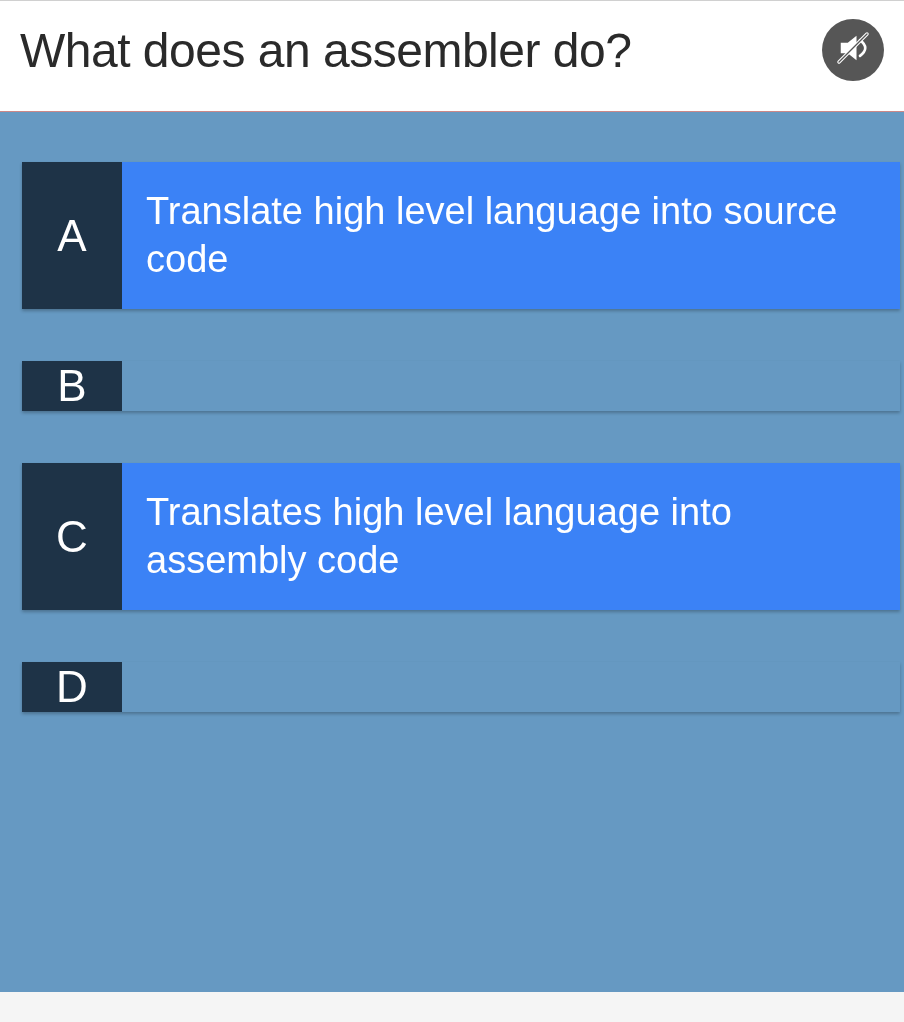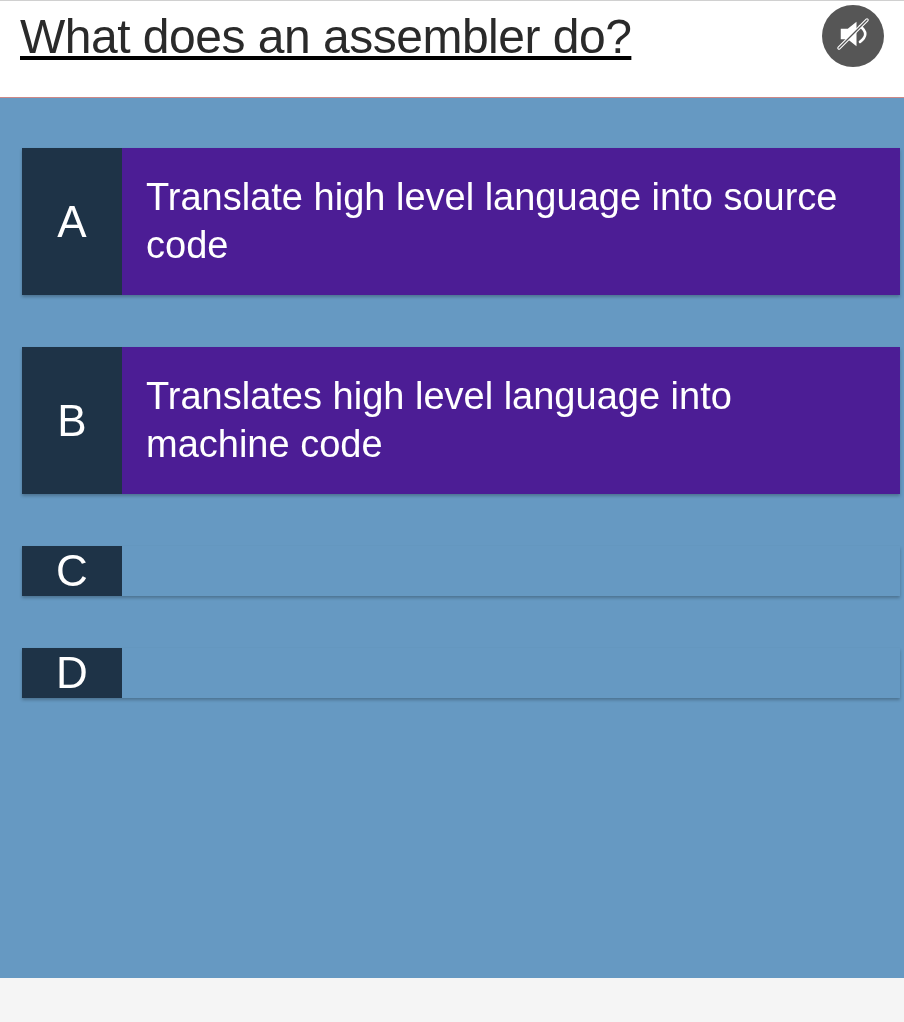--- a/index.html
+++ b/index.html
@@ -7,25 +7,24 @@
     width: 904px;
     height: 1022px;
     font-family: -apple-system, BlinkMacSystemFont, "Helvetica Neue", Helvetica, Arial, sans-serif;
     background: #f5f5f5;
     overflow: hidden;
   }
   .header {
     background: #ffffff;
     border-top: 1px solid #d0d0d0;
     border-bottom: 1px solid #c88;
-    padding: 8px 20px 30px 20px;
+    padding: 22px 20px 30px 20px;
     display: flex;
     align-items: flex-start;
     justify-content: space-between;
-    text-decoration: underline;
   }
   .question {
     font-size: 48px;
     font-weight: 300;
     color: #2a2a2a;
     line-height: 1.15;
     letter-spacing: -0.5px;
     flex: 1;
     padding-right: 12px;
   }
@@ -59,21 +58,21 @@
     color: #ffffff;
     font-size: 44px;
     font-weight: 300;
     display: flex;
     align-items: center;
     justify-content: center;
     flex-shrink: 0;
   }
   .answer-text {
     flex: 1;
-    background: #4c1d95;
+    background: #3b82f6;
     color: #ffffff;
     font-size: 38px;
     font-weight: 300;
     line-height: 1.25;
     padding: 26px 24px 26px 24px;
     display: flex;
     align-items: center;
   }
 </style>
 </head>
@@ -95,24 +94,24 @@
 
 <div class="answers-area">
 
   <div class="answer">
     <div class="letter">A</div>
     <div class="answer-text">Translate high level language into source code</div>
   </div>
 
   <div class="answer">
     <div class="letter">B</div>
-    <div class="answer-text">Translates high level language into machine code</div>
   </div>
 
   <div class="answer">
     <div class="letter">C</div>
+    <div class="answer-text">Translates high level language into assembly code</div>
   </div>
 
   <div class="answer">
     <div class="letter">D</div>
   </div>
 
 </div>
 
 </body></html>

